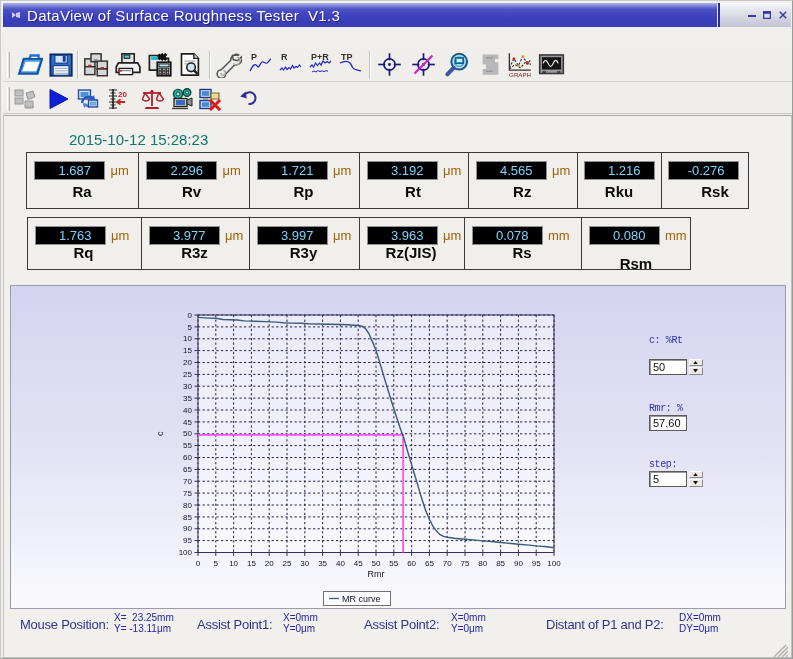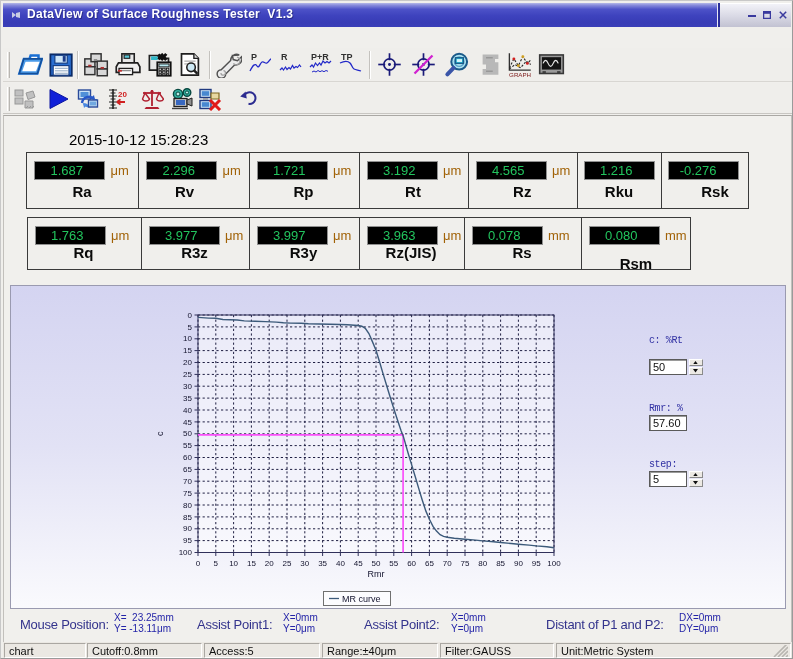--- a/index.html
+++ b/index.html
@@ -1,32 +1,32 @@
 <!DOCTYPE html>
 <html><head><meta charset="utf-8"><style>
 *{margin:0;padding:0;box-sizing:border-box}
 body{width:793px;height:659px;font-family:"Liberation Sans",sans-serif;background:#b8b8b8;overflow:hidden}
 #win{position:absolute;left:0;top:0;width:793px;height:659px;background:#f0efec;border:1px solid #9a9a9a;border-top:1px solid #c8c8c8;border-left:1px solid #c8c8c8}
 .abs{position:absolute}
 #titlebar{position:absolute;left:2px;top:2px;width:714px;height:24px;background:linear-gradient(#b4b8e8 0%,#888cdc 9%,#4d52c8 26%,#3e43be 52%,#383cb6 80%,#3a3eb8 100%)}
 #titlebtns{position:absolute;left:719px;top:2px;width:71px;height:24px;background:linear-gradient(#f2f2f8 0%,#d8d8e4 55%,#c2c2d2 100%);border-top:1px solid #fff}
 #titlesep{position:absolute;left:716px;top:2px;width:3px;height:24px;background:#2a2e9a;border-left:1px solid #e8e8f4}
-#title{position:absolute;left:26px;top:6px;color:#fff;font-size:12px;font-weight:bold;letter-spacing:0.3px;white-space:nowrap;text-shadow:1px 1px 0 rgba(20,20,90,0.5)}
+#title{position:absolute;left:26px;top:6px;color:#fff;font-size:15px;font-weight:normal;letter-spacing:0.3px;white-space:nowrap;text-shadow:1px 1px 0 rgba(20,20,90,0.5)}
 #menubar{position:absolute;left:2px;top:28px;width:789px;height:18px;background:#f2f1ee;font-size:11px;letter-spacing:-0.2px;color:#101010}
 #menubar span{position:absolute;top:3px}
 #tbA{position:absolute;left:2px;top:47px;width:789px;height:34px;background:#efeeeb;border-bottom:1px solid #d8d6d2}
 #tbB{position:absolute;left:2px;top:82px;width:789px;height:31px;background:#efeeeb;border-bottom:1px solid #c8c6c2}
 .grip{position:absolute;width:3px;border-left:1px solid #fff;border-right:1px solid #b8b6b2;background:#e4e2de}
 .tsep{position:absolute;width:2px;border-left:1px solid #c4c2be;border-right:1px solid #fff}
 #client{position:absolute;left:2px;top:114px;width:789px;height:543px;background:#f1f0ed;border:1px solid #c2c0bc;border-top:1px solid #aaa8a4}
-#datetxt{position:absolute;left:68px;top:130px;font-size:15px;color:#000000}
+#datetxt{position:absolute;left:68px;top:130px;font-size:15px;color:#0f766e}
 .rowbox{position:absolute;background:#f0efec;border:1px solid #3a3a3a}
 .cline{position:absolute;width:1px;background:#3a3a3a}
 .disp{position:absolute;width:71px;height:19px;background:#000;border:1px solid #909090;text-align:right}
-.disp span{color:#22c55e;font-size:13px;line-height:17px;padding-right:21px;display:block}
+.disp span{color:#7dd3fc;font-size:13px;line-height:17px;padding-right:13px;display:block}
 .unit{position:absolute;font-size:13px;color:#a16207}
 .pname{position:absolute;text-align:center;font-size:15px;font-weight:bold;color:#0a0a0a}
 #chartpanel{position:absolute;left:9px;top:284px;width:776px;height:324px;border:1px solid #9a9ab0;background:#e6e6f6}
 .ctl-label{position:absolute;font-family:"Liberation Mono",monospace;font-size:10px;font-weight:normal;color:#3232a4;letter-spacing:-0.4px;white-space:nowrap}
 .ctl-box{position:absolute;width:38px;height:16px;background:#fff;border:1px solid #5a5a5a;box-shadow:inset 1px 1px 0 #9a9a9a;font-size:11px;color:#101010;padding:1px 0 0 3px}
 .spin{position:absolute;width:14px;height:16px}
 .spin div{position:absolute;left:0;width:14px;height:7.5px;background:#ece9e4;border:1px solid #8a8a8a;border-top-color:#fff;border-left-color:#fff}
 .spin div:nth-child(2){top:8.5px}
 .spin svg{position:absolute;left:4.5px}
 .ilabel{position:absolute;font-size:13px;letter-spacing:-0.25px;color:#33338c;white-space:nowrap}
@@ -250,21 +250,21 @@
 <div class="disp" style="left:33.0px;top:159.9px">
       <span>1.687</span>
     </div>
 <div class="unit" style="left:109.5px;top:161.9px">μm</div>
 <div class="pname" style="left:25.0px;width:112.0px;top:182.0px">Ra</div>
 <div class="cline" style="left:247.5px;top:150.9px;height:57.1px"></div>
 <div class="disp" style="left:145.0px;top:159.9px">
       <span>2.296</span>
     </div>
 <div class="unit" style="left:221.5px;top:161.9px">μm</div>
-<div class="pname" style="left:137.0px;width:93px;top:182.0px">Rv</div>
+<div class="pname" style="left:144px;width:93px;top:182.0px">Rv</div>
 <div class="cline" style="left:357.5px;top:150.9px;height:57.1px"></div>
 <div class="disp" style="left:255.5px;top:159.9px">
       <span>1.721</span>
     </div>
 <div class="unit" style="left:332.0px;top:161.9px">μm</div>
 <div class="pname" style="left:247.5px;width:110.0px;top:182.0px">Rp</div>
 <div class="cline" style="left:466.5px;top:150.9px;height:57.1px"></div>
 <div class="disp" style="left:365.5px;top:159.9px">
       <span>3.192</span>
     </div>
@@ -500,28 +500,20 @@
 
 <div class="ilabel" style="left:19px;top:616px">Mouse Position:</div>
 <div class="ival" style="left:113px;top:611px">X=&nbsp;&nbsp;23.25mm<br>Y= -13.11μm</div>
 <div class="ilabel" style="left:196px;top:616px">Assist Point1:</div>
 <div class="ival" style="left:282px;top:611px">X=0mm<br>Y=0μm</div>
 <div class="ilabel" style="left:363px;top:616px">Assist Point2:</div>
 <div class="ival" style="left:450px;top:611px">X=0mm<br>Y=0μm</div>
 <div class="ilabel" style="left:545px;top:616px">Distant of P1 and P2:</div>
 <div class="ival" style="left:678px;top:611px">DX=0mm<br>DY=0μm</div>
 
-<div id="statusbar">
-      <div class="seg" style="left:1px;width:82px">chart</div>
-      <div class="seg" style="left:84px;width:115px">Cutoff:0.8mm</div>
-      <div class="seg" style="left:201px;width:116px">Access:5</div>
-      <div class="seg" style="left:319px;width:116px">Range:±40μm</div>
-      <div class="seg" style="left:437px;width:114px">Filter:GAUSS</div>
-      <div class="seg" style="left:553px;width:235px">Unit:Metric System</div>
-    </div>
 <svg class="abs" style="left:757px;top:644px" width="30" height="12" viewBox="0 0 30 12">
       <g stroke="#b8b5b0" stroke-width="1.6">
         <line x1="20" y1="12" x2="30" y2="2"></line>
         <line x1="24" y1="12" x2="30" y2="6"></line>
         <line x1="28" y1="12" x2="30" y2="10"></line>
         <line x1="16" y1="12" x2="30" y2="-2"></line>
       </g>
     </svg>
 </div>
 </body></html>

